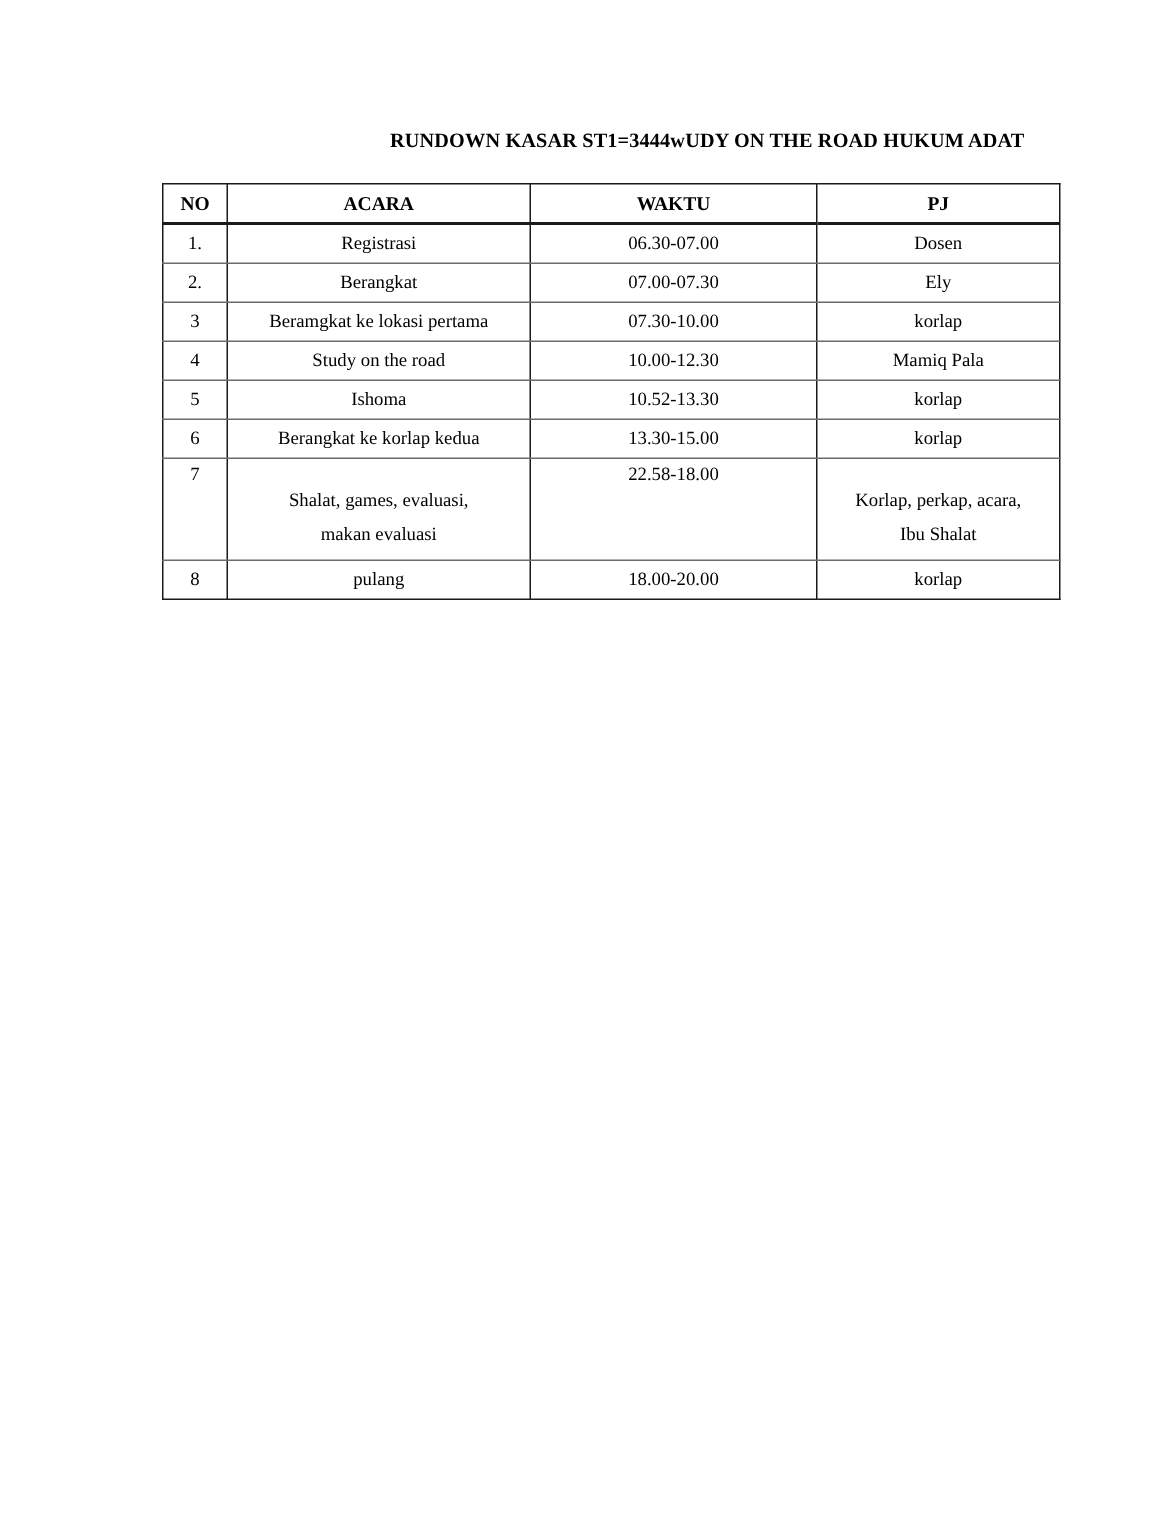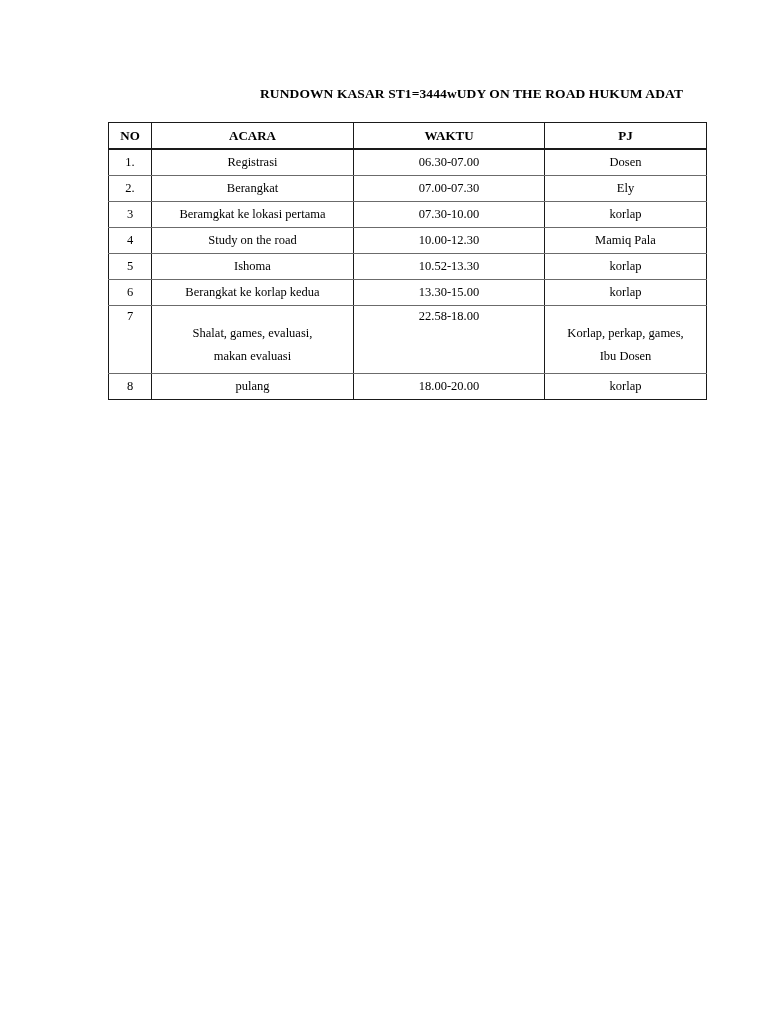--- a/index.html
+++ b/index.html
@@ -170,22 +170,22 @@
       </tr>
 
       <tr class="row-tall">
         <td class="cell-no top-align">7</td>
         <td class="cell-acara two-line">
           <span class="line-1">Shalat, games, evaluasi,</span>
           <span class="line-2">makan evaluasi</span>
         </td>
         <td class="cell-waktu top-align">22.58-18.00</td>
         <td class="cell-pj two-line">
-          <span class="line-1">Korlap, perkap, games,</span>
-          <span class="line-2">Ibu Dosen</span>
+          <span class="line-1">Korlap, perkap, acara,</span>
+          <span class="line-2">Ibu Shalat</span>
         </td>
       </tr>
 
       <tr>
         <td class="cell-no">8</td>
         <td class="cell-acara">pulang</td>
         <td class="cell-waktu">18.00-20.00</td>
         <td class="cell-pj">korlap</td>
       </tr>
 

